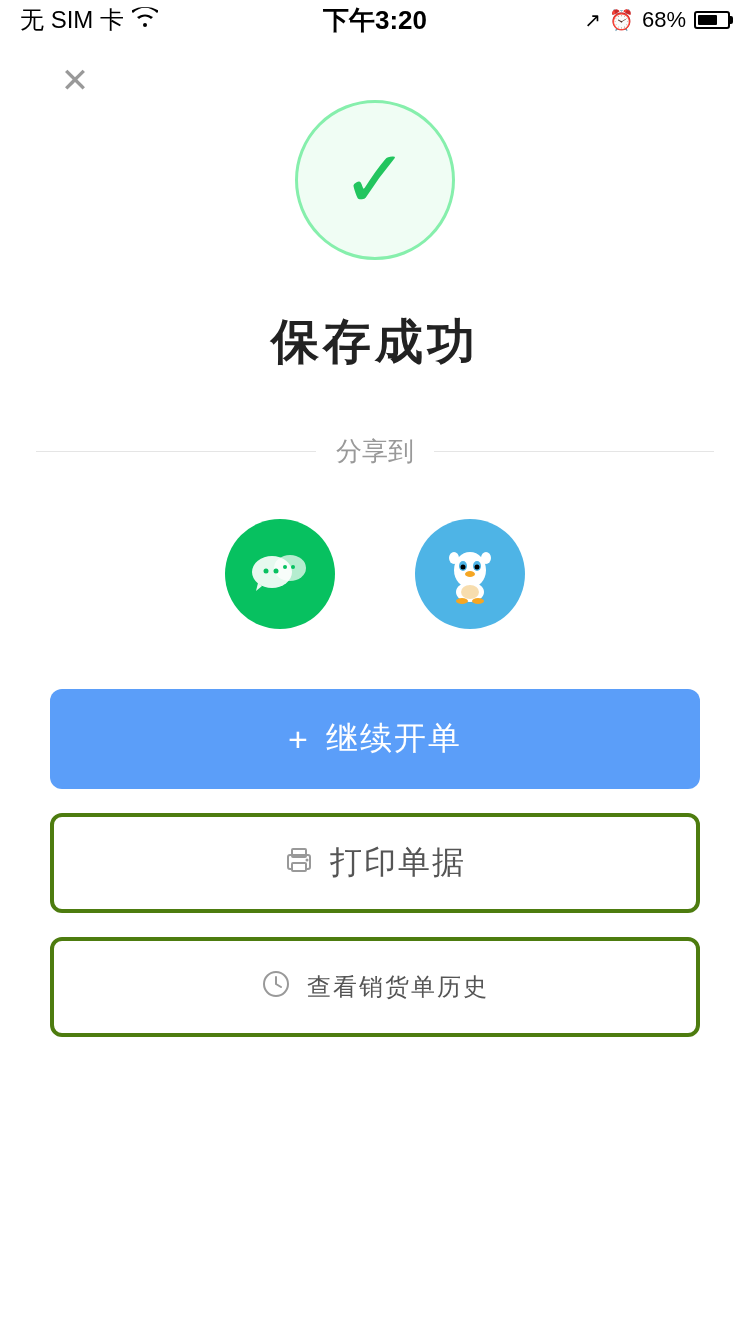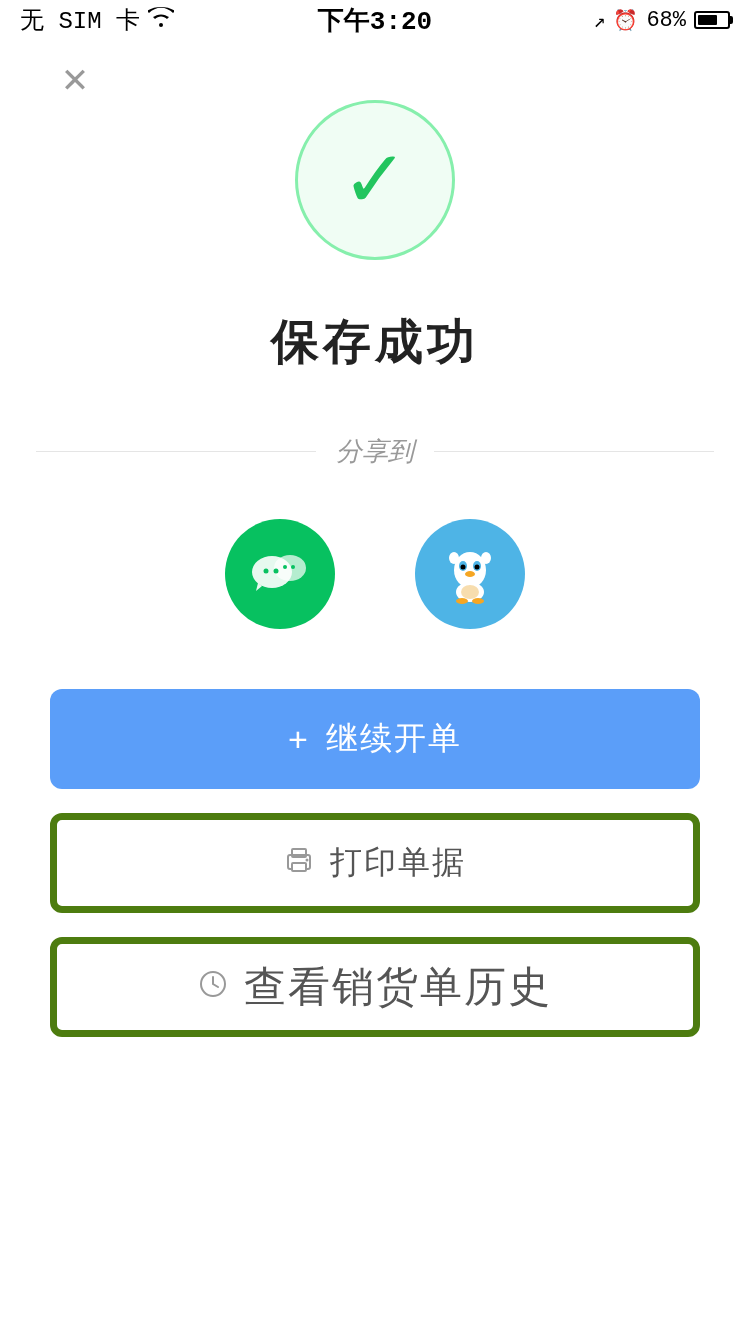--- a/index.html
+++ b/index.html
@@ -20,21 +20,20 @@
 
     
     .status-bar {
       width: 100%;
       height: 40px;
       display: flex;
       align-items: center;
       justify-content: space-between;
       padding: 0 20px;
       background: #fff;
-      font-family: Liberation Mono, monospace;
     }
 
     .status-left {
       display: flex;
       align-items: center;
       gap: 8px;
       font-size: 24px;
       font-weight: 500;
       color: #000;
     }
@@ -150,21 +149,20 @@
       color: #222;
       margin-bottom: 60px;
       letter-spacing: 4px;
     }
 
     
     .share-section {
       width: 100%;
       padding: 0 36px;
       margin-bottom: 60px;
-      font-style: italic;
     }
 
     .share-divider-container {
       display: flex;
       align-items: center;
       gap: 20px;
       margin-bottom: 50px;
     }
 
     .divider-line {
@@ -232,21 +230,21 @@
       align-items: center;
       justify-content: center;
       gap: 16px;
       letter-spacing: 2px;
     }
 
     .btn-secondary {
       width: 100%;
       height: 100px;
       background: #fff;
-      border: 7px solid #4d7c0f;
+      border: 4px solid #4d7c0f;
       border-radius: 12px;
       font-size: 32px;
       color: #555;
       cursor: pointer;
       display: flex;
       align-items: center;
       justify-content: center;
       gap: 16px;
       letter-spacing: 2px;
     }
@@ -360,18 +358,18 @@
       <span style="font-size:32px; color:#555; letter-spacing:2px;">打印单据</span>
     </button>
 
     <button class="btn-secondary">
       <span style="font-size:28px; color:#999;">
         <svg width="30" height="30" viewBox="0 0 30 30" fill="none">
           <circle cx="15" cy="15" r="12" stroke="#999" stroke-width="2"></circle>
           <path d="M15 8 L15 15 L20 18" stroke="#999" stroke-width="2" stroke-linecap="round"></path>
         </svg>
       </span>
-      <span style="font-size:42px; color:#555; letter-spacing:2px;">查看销货单历史</span>
+      <span style="font-size:24px; color:#555; letter-spacing:2px;">查看销货单历史</span>
     </button>
 
   </div>
 
 </div>
 
 </body></html>

